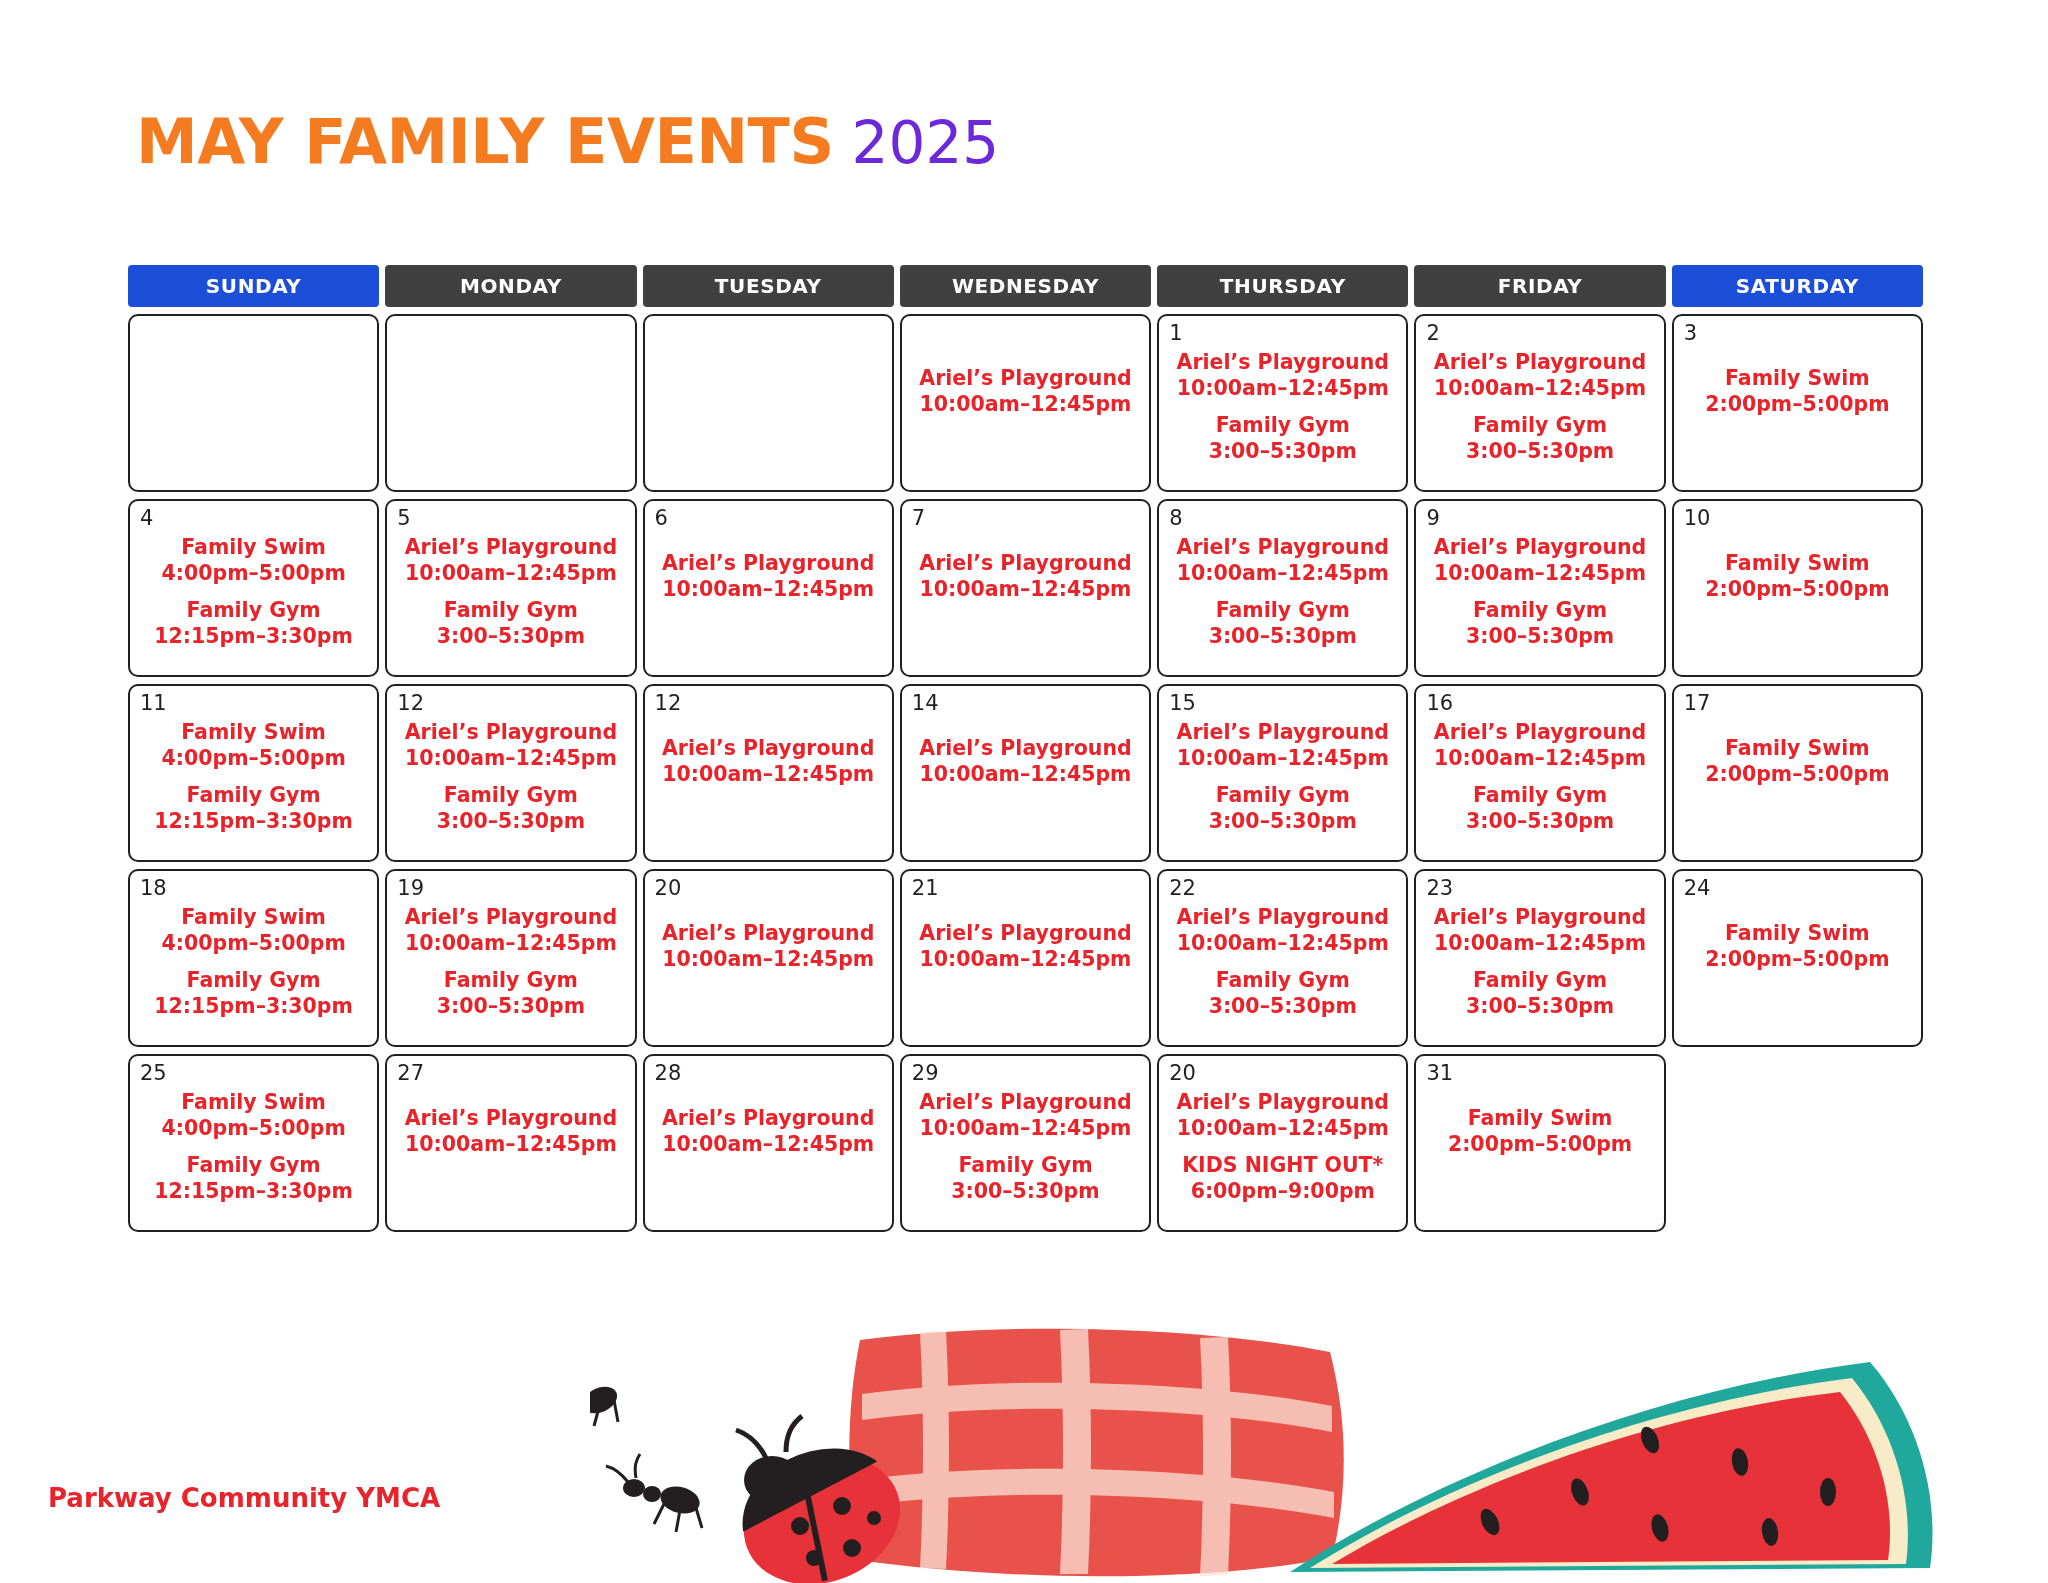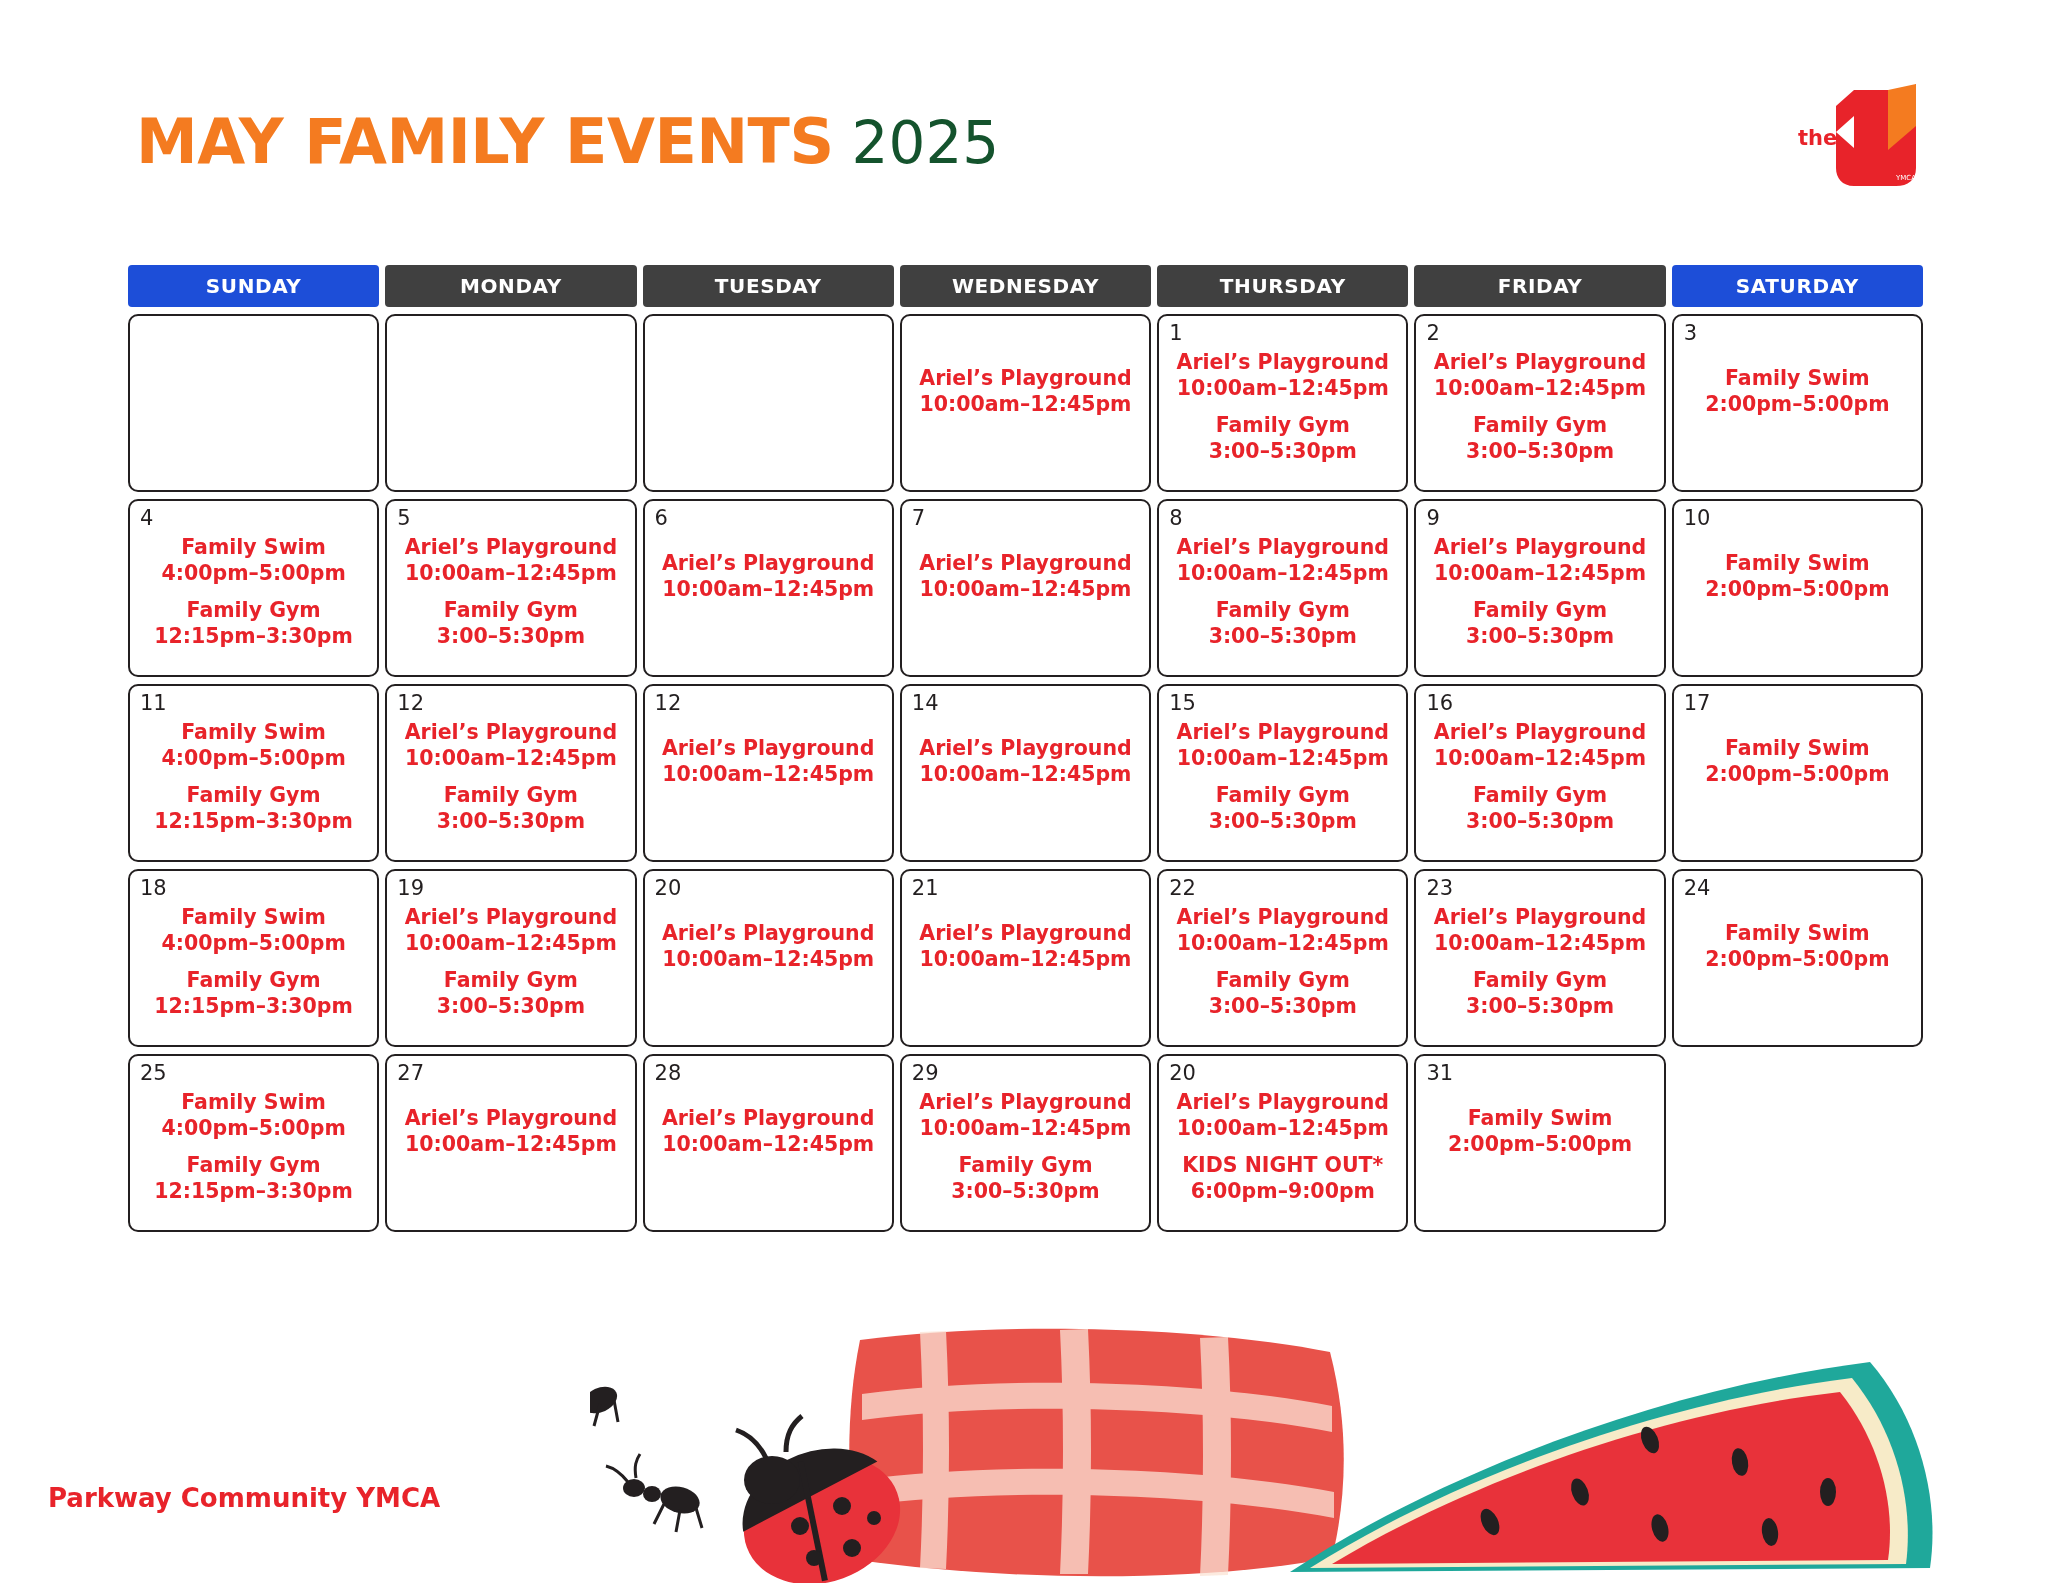--- a/index.html
+++ b/index.html
@@ -32,21 +32,21 @@
     font-size: 62px;
     font-weight: 800;
     color: #F47B20;
     letter-spacing: -0.5px;
     font-family: "DejaVu Sans", "Liberation Sans", sans-serif;
     margin-top: 15px;
   }
   .title-year {
     font-size: 58px;
     font-weight: 400;
-    color: #14532d;
+    color: #6d28d9;
   }
 
   
   .logo {
     position: absolute;
     right: 0;
     top: -14px;
     width: 140px;
     height: 120px;
   }
@@ -156,29 +156,20 @@
 </style>
 </head>
 <body>
 
 <div class="header">
   <div class="title-wrap">
     <span class="title-main">MAY FAMILY EVENTS</span>
     <span class="title-year">2025</span>
   </div>
 
-  <div class="logo">
-    <span class="the">the</span>
-    <svg width="140" height="120" viewBox="0 0 140 120">
-      <path d="M58 14 L92 14 L92 34 L120 8 L120 92 C120 104 112 110 100 110 L58 110 C46 110 40 102 40 92 L40 56 L58 72 Z" fill="#E8232A"></path>
-      <path d="M92 14 L120 8 L120 50 L92 74 Z" fill="#F47B20"></path>
-      <path d="M58 14 L58 40 L40 56 L40 30 Z" fill="#E8232A"></path>
-      <text x="100" y="104" font-size="7" fill="#ffffff" font-family="DejaVu Sans, sans-serif">YMCA</text>
-    </svg>
-  </div>
 </div>
 
 <div class="calendar">
   <div class="dow-row">
     <div class="dow light">SUNDAY</div>
     <div class="dow dark">MONDAY</div>
     <div class="dow dark">TUESDAY</div>
     <div class="dow dark">WEDNESDAY</div>
     <div class="dow dark">THURSDAY</div>
     <div class="dow dark">FRIDAY</div>

